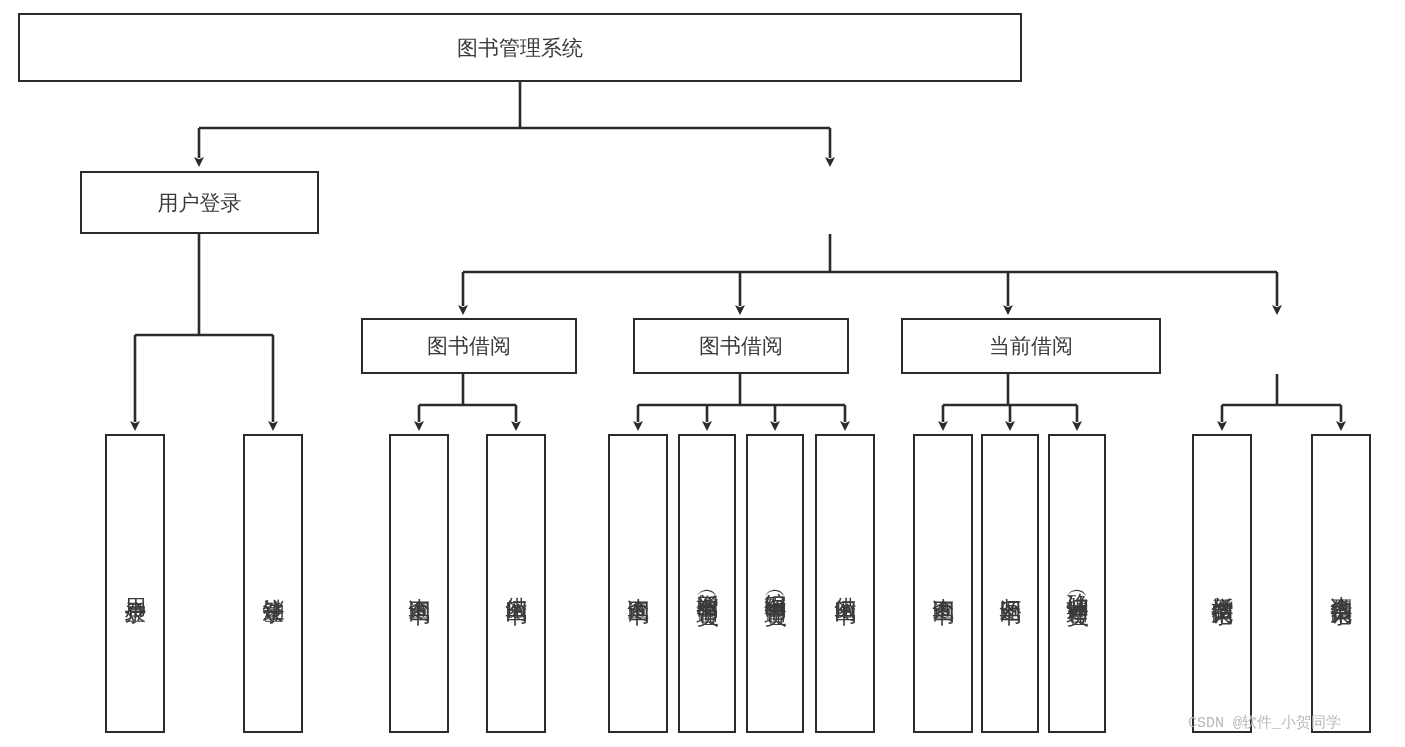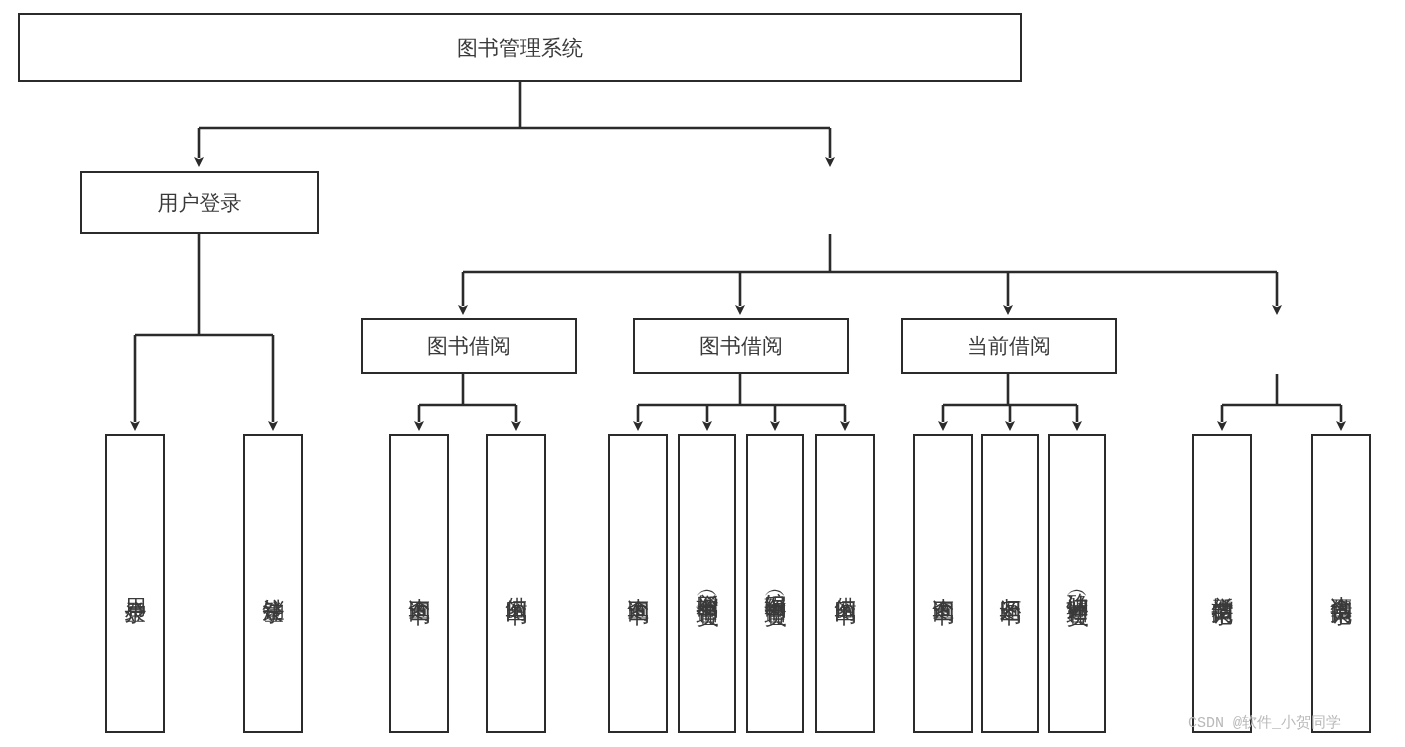--- a/index.html
+++ b/index.html
@@ -129,21 +129,21 @@
   <div class="node horizontal" style="left:80px; top:171px; width:239px; height:63px;">
     <span class="label">用户登录</span>
   </div>
 
   <div class="node horizontal" style="left:361px; top:318px; width:216px; height:56px;">
     <span class="label">图书借阅</span>
   </div>
   <div class="node horizontal" style="left:633px; top:318px; width:216px; height:56px;">
     <span class="label">图书借阅</span>
   </div>
-  <div class="node horizontal" style="left:901px; top:318px; width:216px; height:56px;">
+  <div class="node horizontal" style="left:901px; top:318px; width:260px; height:56px;">
     <span class="label">当前借阅</span>
   </div>
 
   <div class="node vertical" style="left:105px; top:434px; width:60px; height:299px;">
     <span class="label">用户登录</span>
   </div>
   <div class="node vertical" style="left:243px; top:434px; width:60px; height:299px;">
     <span class="label">注销登录</span>
   </div>
 

